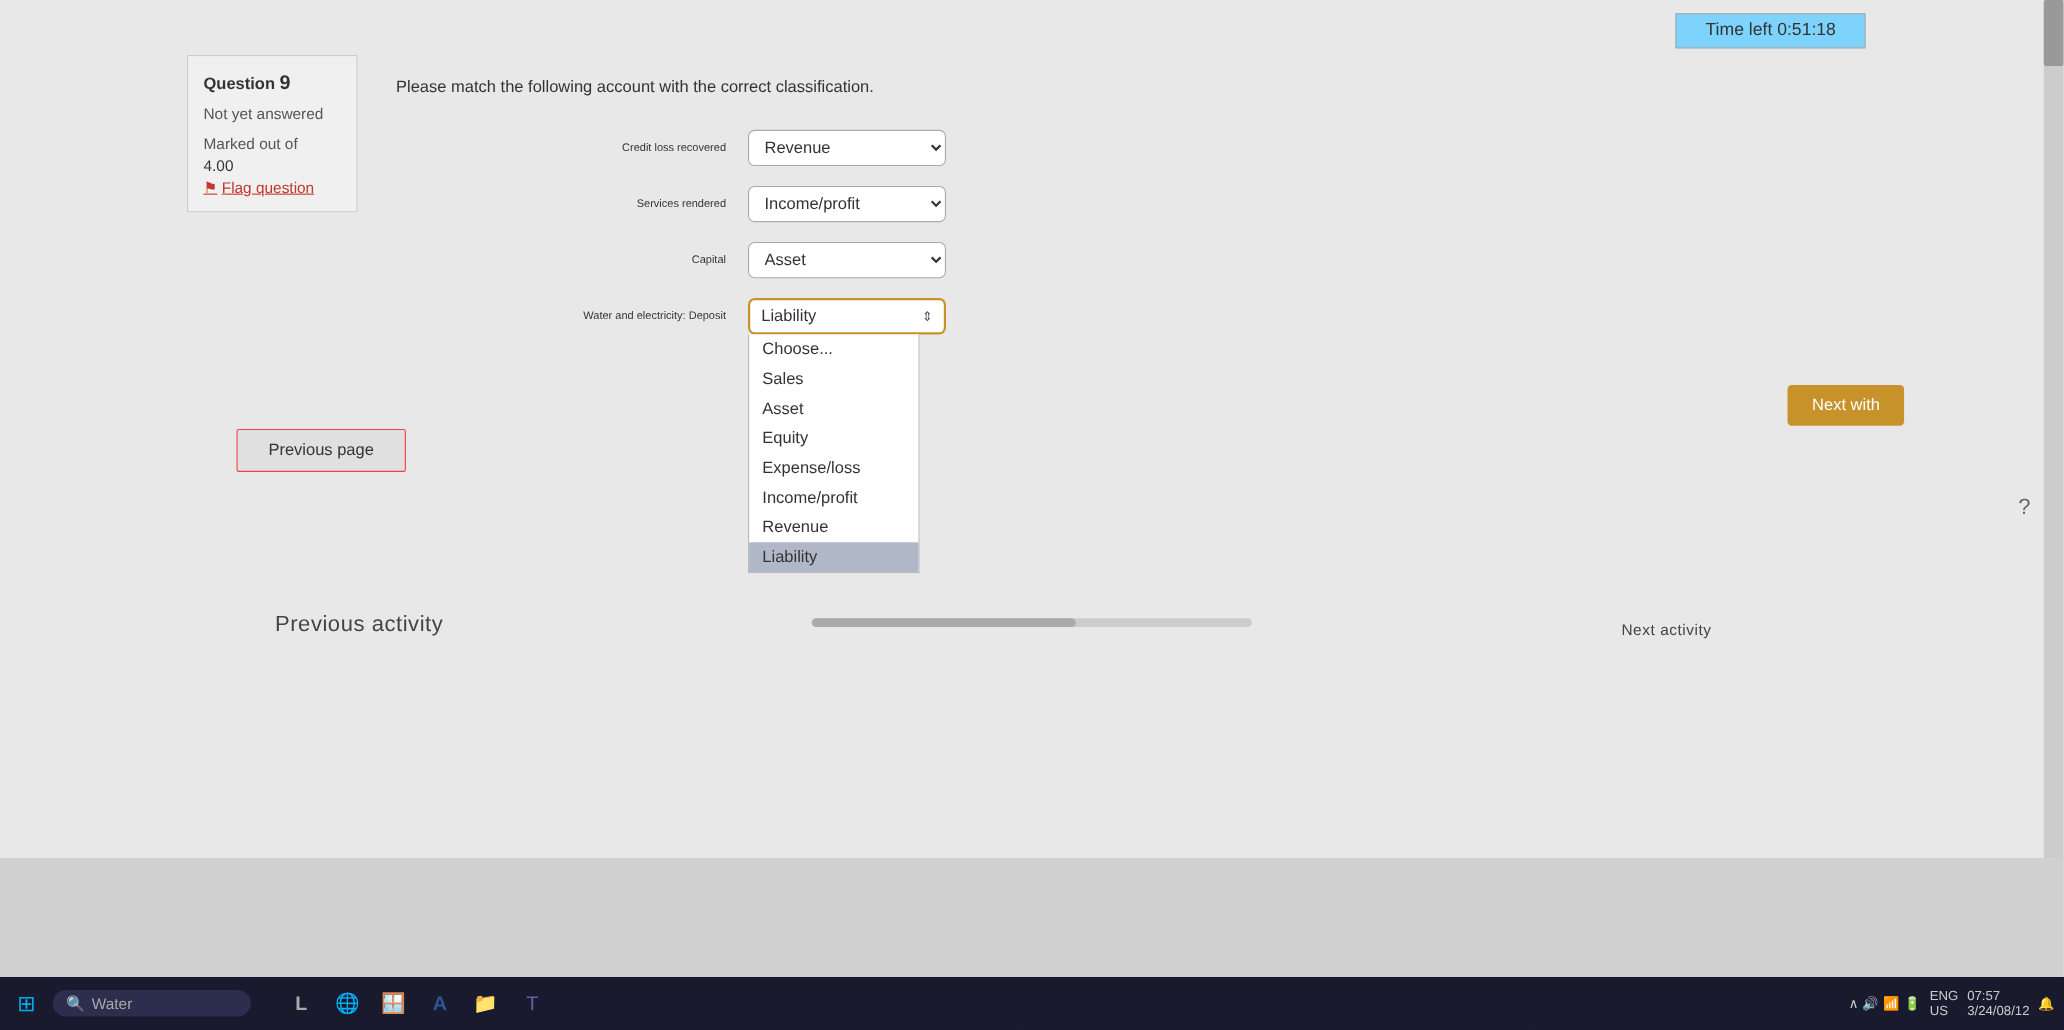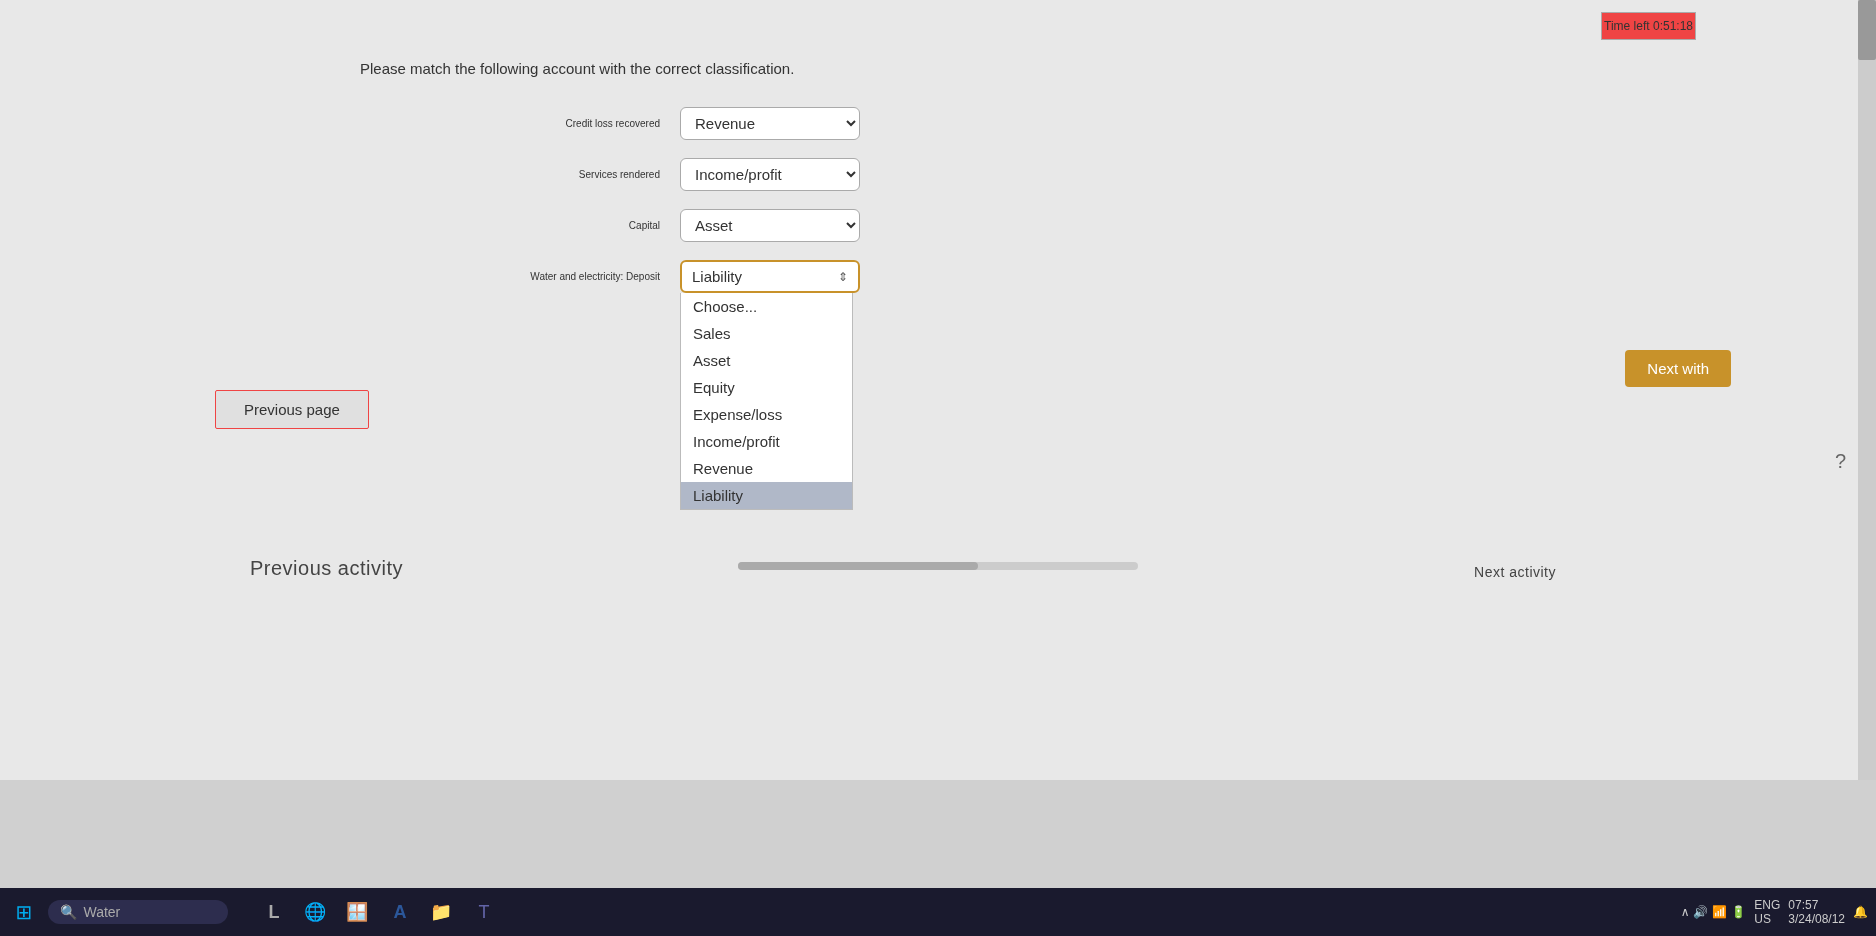--- a/index.html
+++ b/index.html
@@ -17,23 +17,23 @@
       min-height: 780px;
       position: relative;
       padding: 20px;
     }
 
     .timer-box {
       position: absolute;
       top: 12px;
       right: 180px;
       border: 1px solid #aaa;
-      background: #ef4444;
-      padding: 6px 2px;
-      font-size: 12px;
+      background: #7dd3fc;
+      padding: 6px 26px;
+      font-size: 16px;
       color: #333;
     }
 
     .question-sidebar {
       position: absolute;
       top: 50px;
       left: 170px;
       width: 155px;
       background: #f0f0f0;
       border: 1px solid #ccc;
@@ -77,21 +77,21 @@
       position: absolute;
       top: 50px;
       left: 360px;
       width: 900px;
     }
 
     .question-instruction {
       font-size: 15px;
       color: #333;
       margin-bottom: 30px;
-      margin-top: 10px;
+      margin-top: 21px;
     }
 
     .match-table {
       width: 100%;
     }
 
     .match-row {
       display: flex;
       align-items: center;
       margin-bottom: 18px;
@@ -138,21 +138,21 @@
 
     .dropdown-arrow {
       font-size: 12px;
       color: #555;
     }
 
     .dropdown-list {
       position: absolute;
       top: 100%;
       left: 0;
-      width: 173px;
+      width: 156px;
       background: #fff;
       border: 1px solid #bbb;
       border-top: none;
       z-index: 100;
       font-size: 15px;
       color: #333;
     }
 
     .dropdown-list .dropdown-item {
       padding: 5px 12px;
@@ -326,20 +326,39 @@
   </style>
 </head>
 <body>
 
 <div class="main-content">
 
   <div class="timer-box">
     <span>Time left 0:51:18</span>
   </div>
 
+  <div class="question-sidebar">
+    <div class="question-title">
+      <span>Question</span>
+      <span style="font-size:18px;font-weight:900;">9</span>
+    </div>
+    <div class="status">
+      <span>Not yet answered</span>
+    </div>
+    <div class="marked">
+      <span>Marked out of</span>
+    </div>
+    <div>
+      <span>4.00</span>
+    </div>
+    <div class="flag-link">
+      <span>⚑</span>
+      <span>Flag question</span>
+    </div>
+  </div>
 
   <div class="question-main">
     <div class="question-instruction">
       <span>Please match the following account with the correct classification.</span>
     </div>
 
     <div class="match-table">
 
       <div class="match-row">
         <div class="match-label">Credit loss recovered</div>

